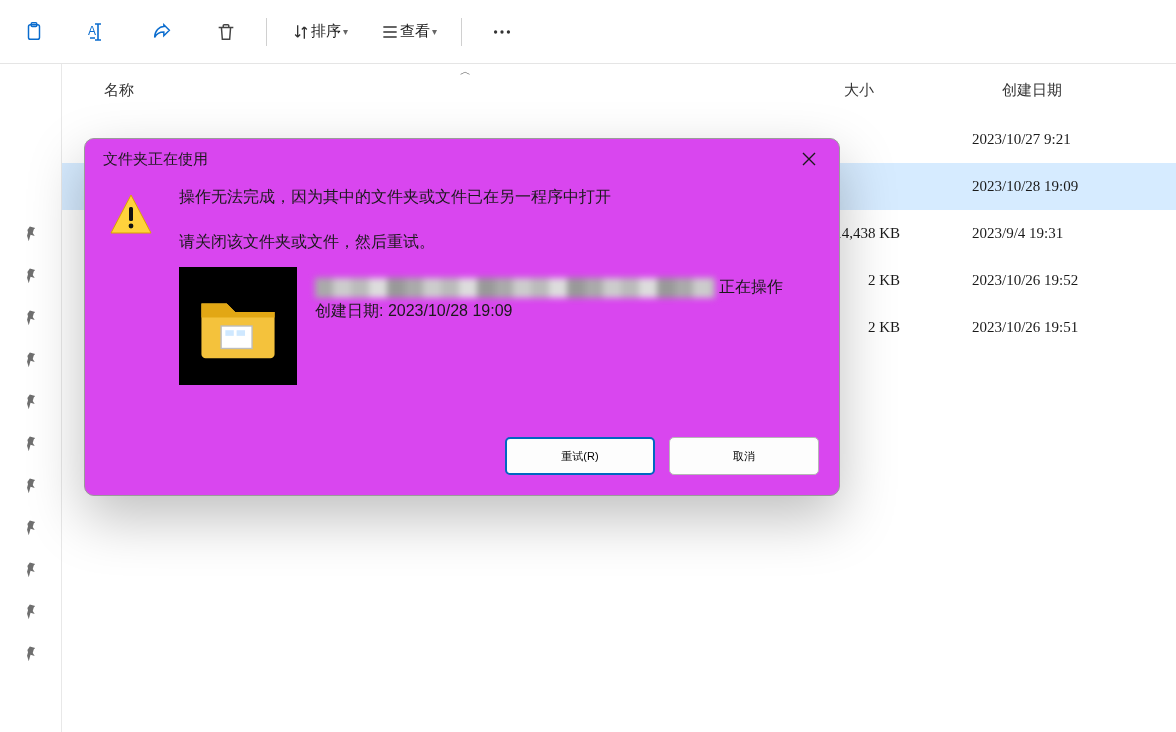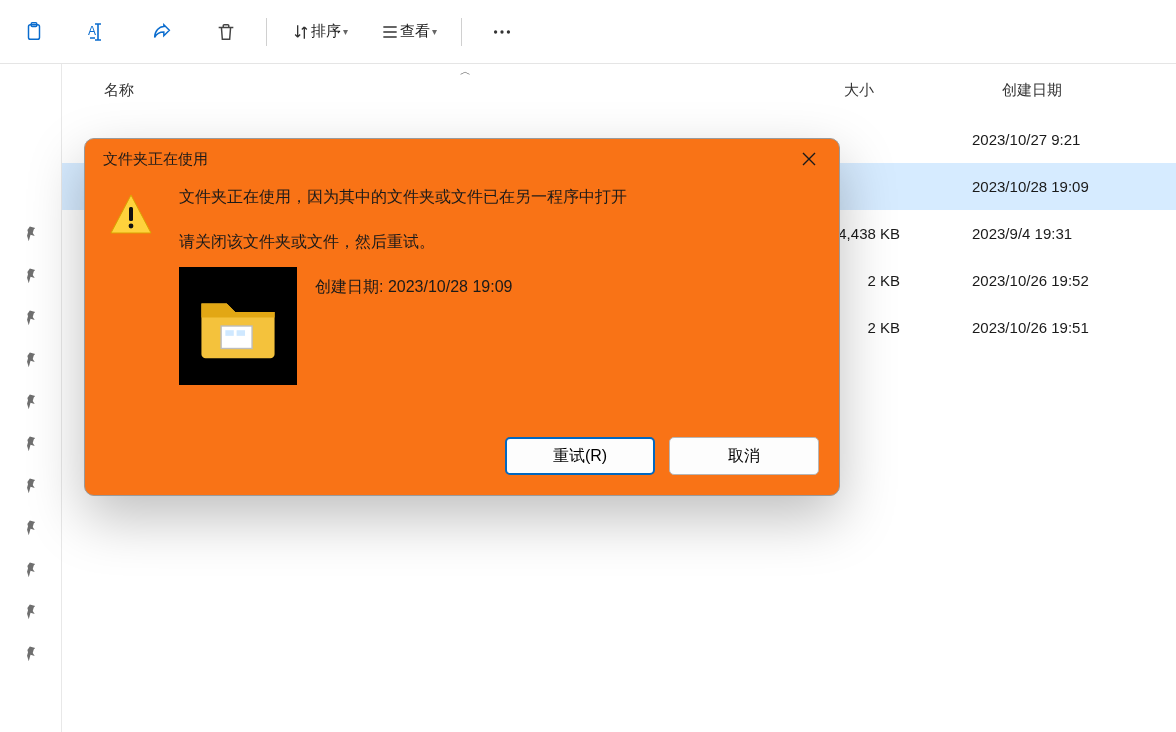--- a/index.html
+++ b/index.html
@@ -54,32 +54,33 @@
   }
   .col-name { position: absolute; left: 42px; }
   .col-size { position: absolute; left: 782px; }
   .col-date { position: absolute; left: 940px; }
 
   
   .rows { }
   .row {
     display: flex; align-items: center; height: 47px; position: relative;
     font-size: 15px;
+    font-family: Liberation Serif, serif;
   }
   .row.selected { background: #d6ebff; }
   .row .size { position: absolute; right: 276px; text-align: right; }
   .row .date { position: absolute; left: 910px; }
 
   
   .dialog-backdrop { position: absolute; inset: 0; }
   .dialog {
     position: absolute;
     left: 22px; top: 74px;
     width: 756px; height: 358px;
-    background: #f97316;
+    background: #d946ef;
     border: 1px solid #9a9a9a;
     border-radius: 10px;
     box-shadow: 0 22px 55px rgba(0,0,0,0.25);
     display: flex; flex-direction: column; justify-content: center;
   }
   .dialog-titlebar {
     display: flex; align-items: center; justify-content: space-between;
     height: 40px; padding: 0 16px 0 18px;
   }
   .dialog-title { font-size: 15px; }
@@ -100,21 +101,21 @@
     filter: blur(3px); vertical-align: middle; margin-right:4px;
   }
   .dialog-buttons {
     margin-top: auto;
     display: flex; justify-content: flex-end; gap: 14px;
     padding: 0 20px 20px 0;
   }
   .dlg-btn {
     height: 38px; min-width: 150px;
     border: 1px solid #b6b6b6; background: #fdfdfd; border-radius: 5px;
-    font-size: 16px; cursor: pointer;
+    font-size: 11px; cursor: pointer;
   }
   .dlg-btn.primary { border: 2px solid #0067c0; }
 </style>
 </head>
 <body>
 
 <div class="toolbar">
   <div class="btn icon">
     <svg width="22" height="22" viewBox="0 0 24 24" fill="none" stroke="#0a6cce" stroke-width="1.6">
       <rect x="6" y="4" width="12" height="16" rx="2"></rect>
@@ -268,33 +269,34 @@
         </div>
         <div class="dialog-body">
           <div class="warn-icon">
             <svg width="48" height="48" viewBox="0 0 48 48">
               <path d="M24 4 L44 42 L4 42 Z" fill="#ffd23c" stroke="#d9a400" stroke-width="1"></path>
               <rect x="22" y="16" width="4" height="14" rx="1.5" fill="#111"></rect>
               <circle cx="24" cy="35" r="2.4" fill="#111"></circle>
             </svg>
           </div>
           <div class="dialog-text">
-            <div class="line1">文件夹正在使用，因为其中的文件夹或文件已在另一程序中打开</div>
+            <div class="line1">操作无法完成，因为其中的文件夹或文件已在另一程序中打开</div>
             <div class="line2">请关闭该文件夹或文件，然后重试。</div>
             <div class="dialog-item">
               <div class="folder-thumb">
                 <svg width="90" height="90" viewBox="0 0 64 64">
                   <path d="M6 16h18l6 6h28v30a3 3 0 01-3 3H9a3 3 0 01-3-3V16z" fill="#f4c23c"></path>
                   <path d="M6 16h18l6 6h28v4H6z" fill="#e2a714"></path>
                   <rect x="20" y="32" width="22" height="16" fill="#fff" stroke="#bdbdbd"></rect>
                   <rect x="23" y="35" width="6" height="4" fill="#cfe8ff"></rect>
                     <rect x="31" y="35" width="6" height="4" fill="#cfe8ff"></rect>
                 </svg>
               </div>
               <div class="dialog-item-text">
+                <div><span class="blurred"></span><span>正在操作</span></div>
                 <div><span>创建日期: </span><span>2023/10/28 19:09</span></div>
               </div>
             </div>
           </div>
         </div>
         <div class="dialog-buttons">
           <button class="dlg-btn primary">重试(R)</button>
           <button class="dlg-btn">取消</button>
         </div>
       </div>

